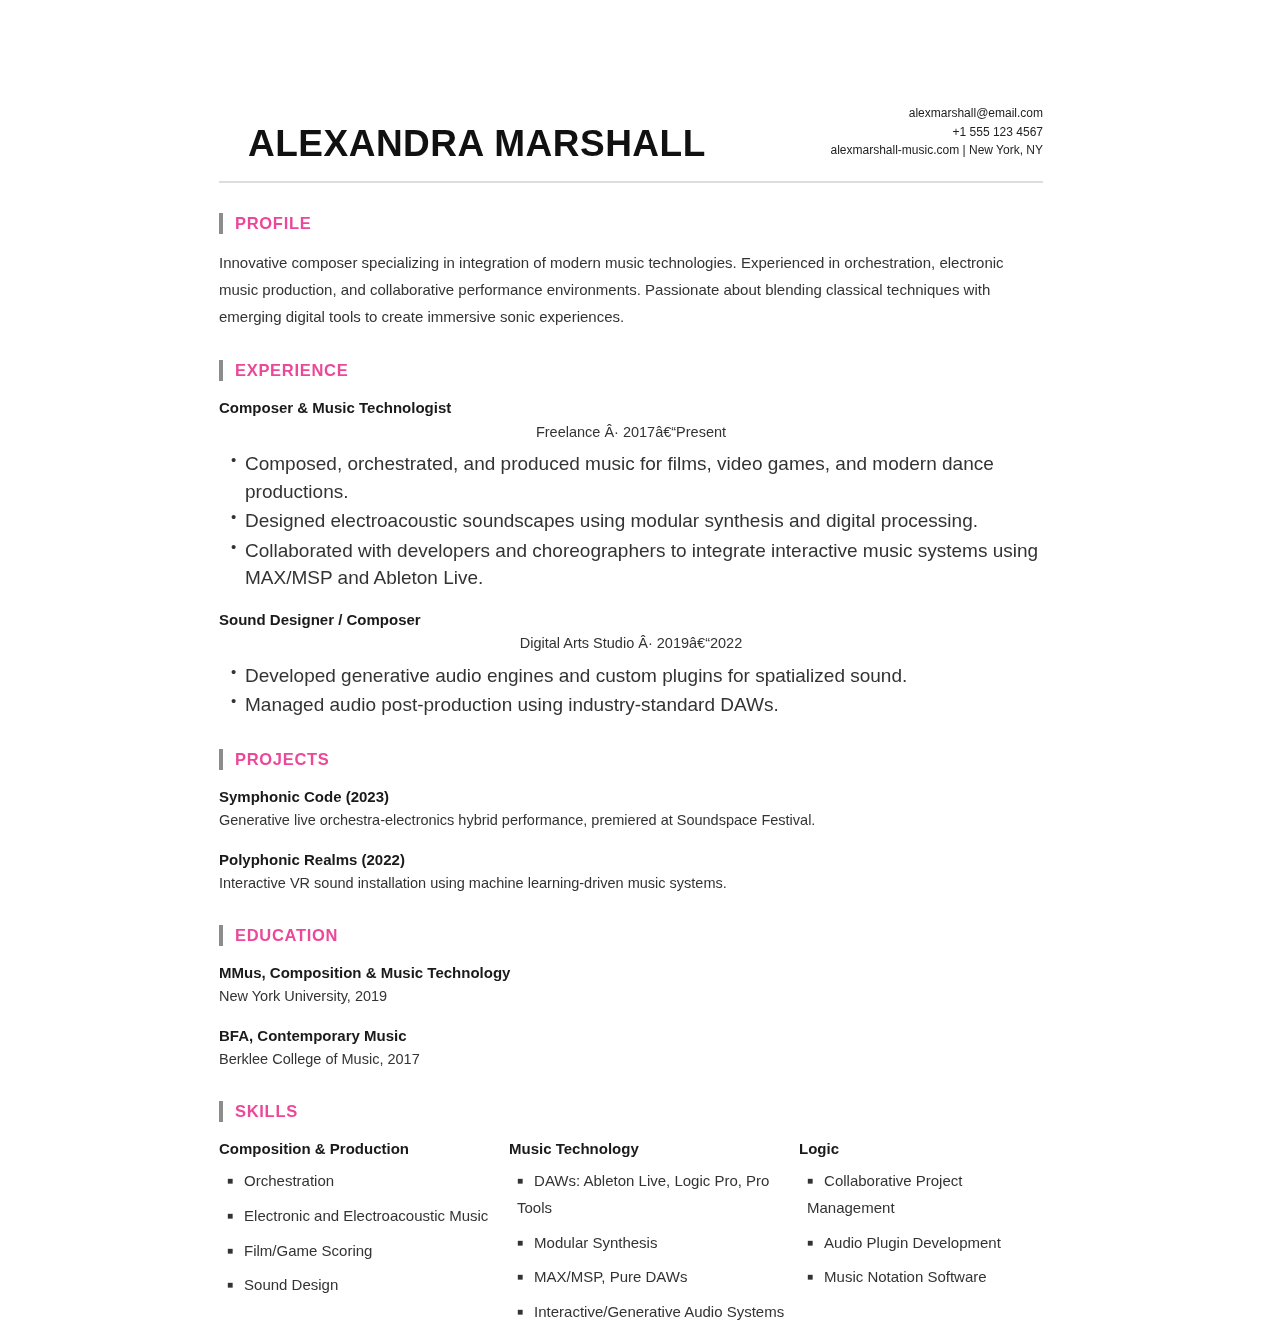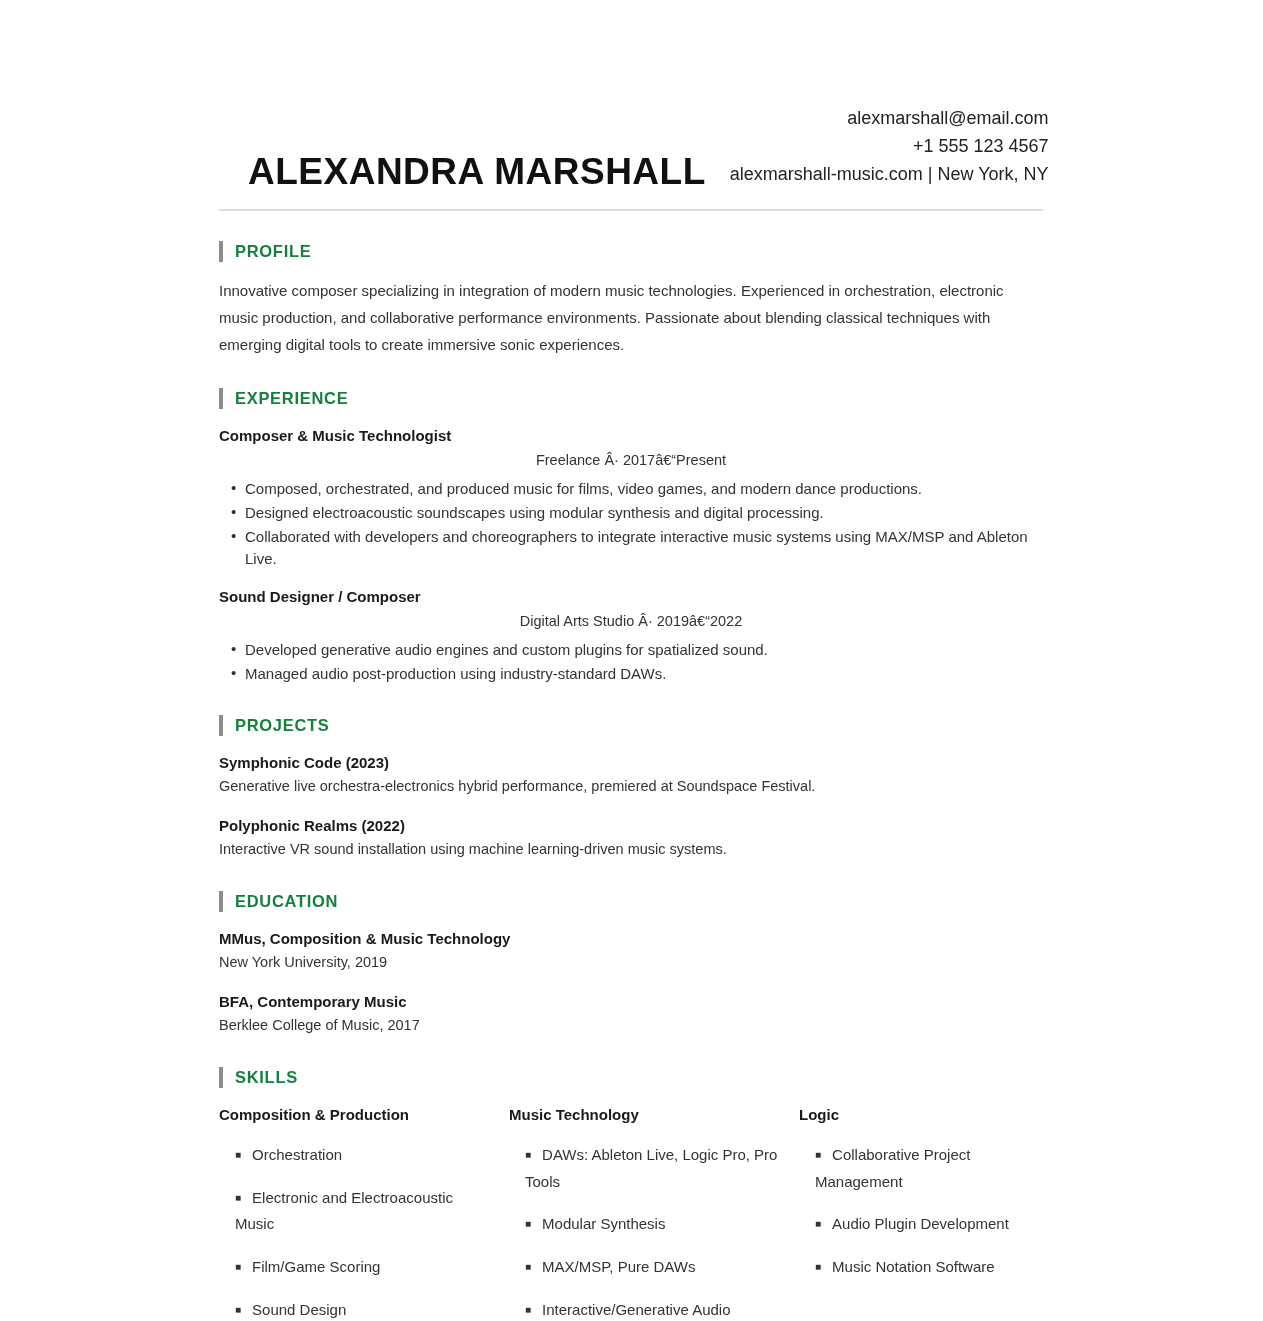--- a/index.html
+++ b/index.html
@@ -40,21 +40,21 @@
     font-weight: bold;
     letter-spacing: 0.5px;
     color: #111111;
     line-height: 1.05;
     white-space: nowrap;
     margin-bottom: 2px;
     margin-left: 29px;
   }
   .contact {
     text-align: right;
-    font-size: 18px;
+    font-size: 12px;
     line-height: 1.56;
     color: #222222;
     padding-bottom: 6px;
     white-space: nowrap;
     margin-left: 24px;
   }
   .rule {
     margin-top: 15px;
     border-top: 2px solid #dddddd;
     width: 100%;
@@ -73,21 +73,21 @@
   .sec-bar {
     width: 4px;
     height: 21px;
     background: #8c8c8c;
     flex: none;
   }
   .sec-title {
     font-size: 16.5px;
     font-weight: bold;
     letter-spacing: 0.7px;
-    color: #15803d;
+    color: #ec4899;
     text-transform: uppercase;
   }
 
   
   .profile-text {
     font-size: 15px;
     line-height: 1.78;
     color: #333333;
     max-width: 810px;
   }
@@ -115,21 +115,21 @@
   }
 
   ul.bullets {
     list-style: none;
     margin: 7px 0 0 0;
     padding: 0;
   }
   ul.bullets li {
     position: relative;
     padding-left: 26px;
-    font-size: 15px;
+    font-size: 19px;
     line-height: 1.45;
     color: #333333;
     margin-bottom: 2px;
     max-width: 800px;
   }
   ul.bullets li::before {
     content: "\2022";
     position: absolute;
     left: 12px;
     top: -1px;
@@ -153,21 +153,21 @@
     color: #1a1a1a;
     margin-bottom: 5px;
     line-height: 1.5;
   }
   .skill-list {
     font-size: 15px;
     line-height: 1.78;
     color: #333333;
   }
   .skill-item {
-    margin: 16px;
+    margin: 8px;
     text-indent: 0;
   }
   .skill-item .sq {
     font-size: 10px;
     vertical-align: 2px;
     margin-right: 11px;
     color: #333333;
   }
 </style>
 </head>

